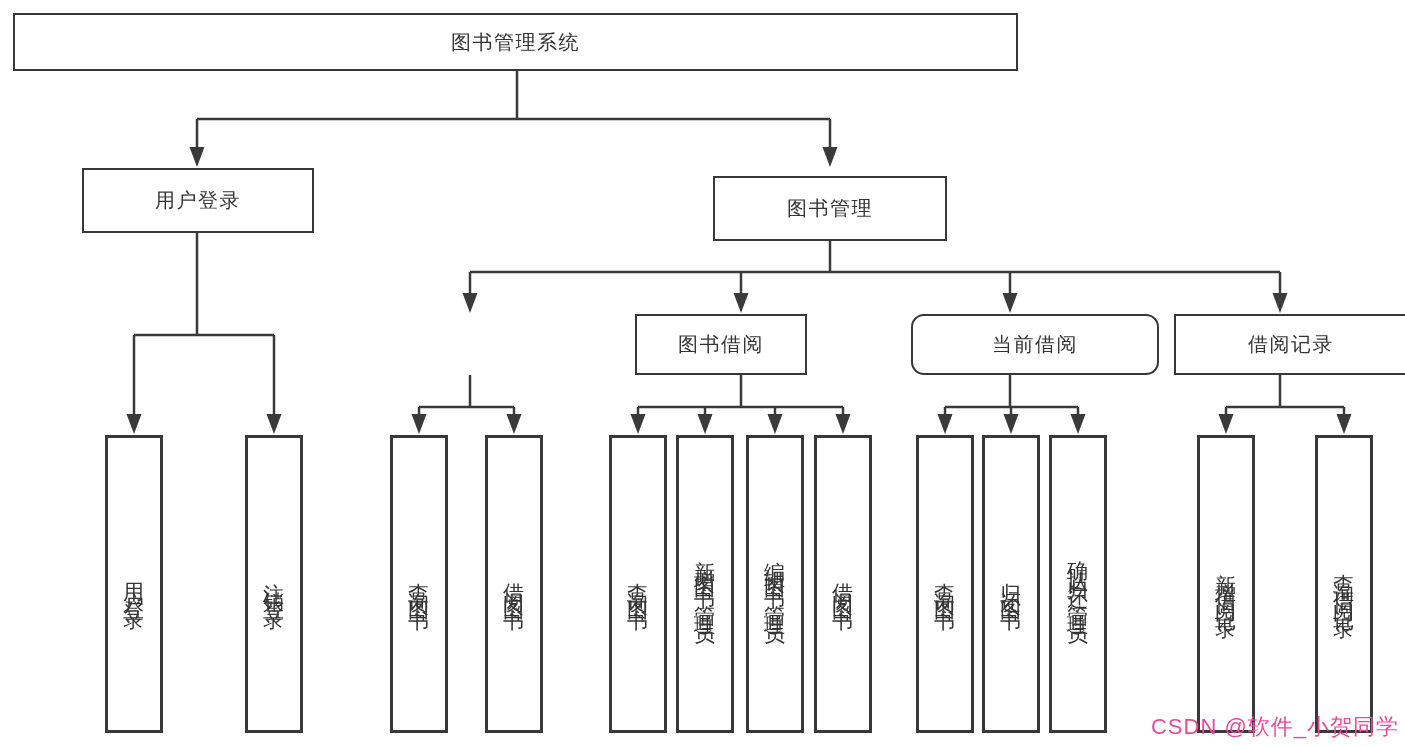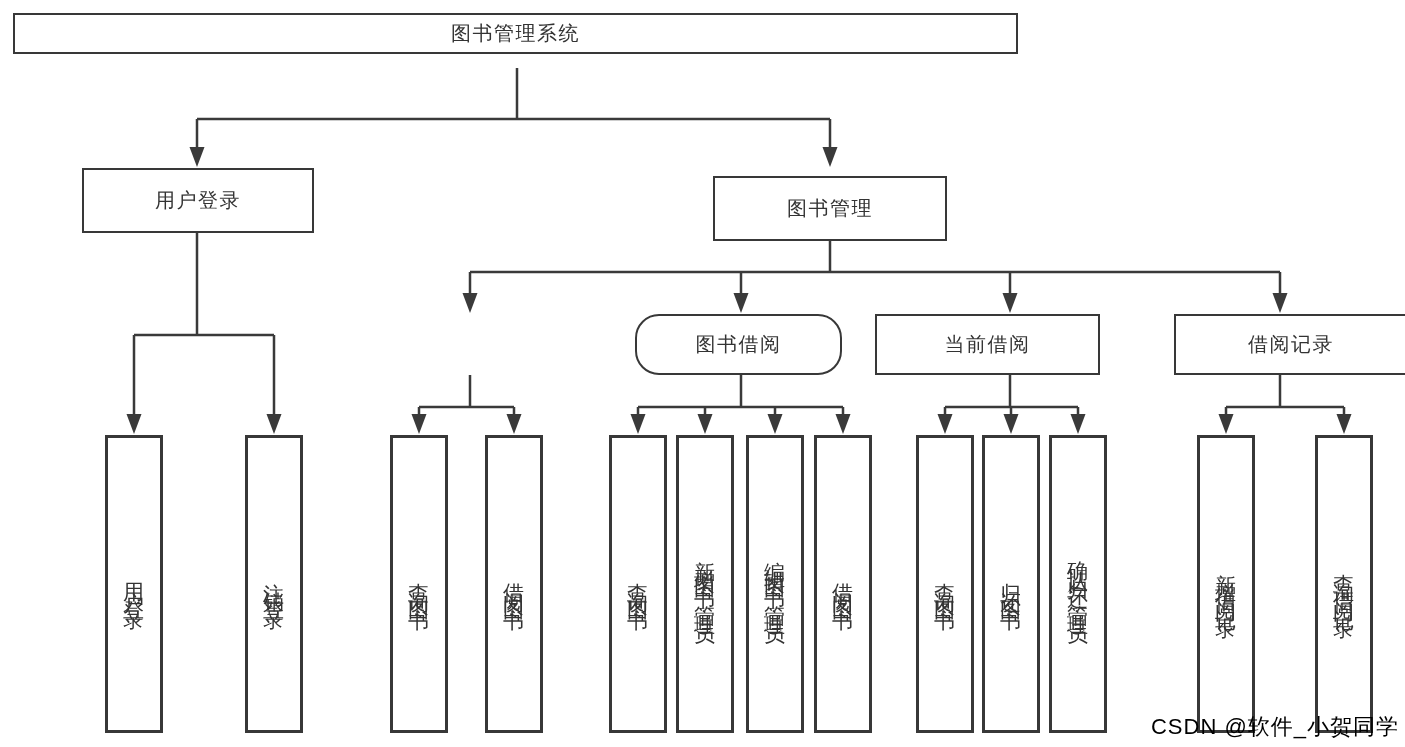--- a/index.html
+++ b/index.html
@@ -18,21 +18,21 @@
   .vbox {
     position:absolute; top:435px; width:58px; height:298px; box-sizing:border-box;
     background:#ffffff; border:3px solid #383838;
     display:flex; align-items:center; justify-content:center; z-index:2;
   }
   .vbox .vtext {
     writing-mode:vertical-rl; font-size:21px; line-height:1; letter-spacing:9px;
   }
   .watermark {
     position:absolute; right:6px; bottom:5px; z-index:3;
-    font-size:22px; color:#000000; letter-spacing:1px; white-space:nowrap;
+    font-size:22px; color:#ec4899; letter-spacing:1px; white-space:nowrap;
   }
 </style>
 </head>
 <body>
 
 <div class="canvas">
 
   <svg class="connectors" viewBox="0 0 1405 747" xmlns="http://www.w3.org/2000/svg">
 
     <g>
@@ -76,27 +76,27 @@
       <polygon points="1070.5,414 1085.5,414 1078,434"></polygon>
     </g>
 
     <g>
       <path d="M1280 375 V407 M1226 407 H1344 M1226 407 V415 M1344 407 V415"></path>
       <polygon points="1218.5,414 1233.5,414 1226,434"></polygon>
       <polygon points="1336.5,414 1351.5,414 1344,434"></polygon>
     </g>
   </svg>
 
-  <div class="hbox" style="left:13px; top:13px; width:1005px; height:41px;">图书管理系统</div>
+  <div class="hbox" style="left:13px; top:13px; width:1005px; height:58px;">图书管理系统</div>
 
   <div class="hbox" style="left:82px; top:168px; width:232px; height:65px;">用户登录</div>
   <div class="hbox" style="left:713px; top:176px; width:234px; height:65px;">图书管理</div>
 
-  <div class="hbox" style="left:635px; top:314px; width:207px; height:61px;border-radius:24px;">图书借阅</div>
-  <div class="hbox" style="left:875px; top:314px; width:225px; height:61px;">当前借阅</div>
+  <div class="hbox" style="left:635px; top:314px; width:172px; height:61px;">图书借阅</div>
+  <div class="hbox" style="left:911px; top:314px; width:248px; height:61px;border-radius:13px;">当前借阅</div>
   <div class="hbox" style="left:1174px; top:314px; width:234px; height:61px;">借阅记录</div>
 
   <div class="vbox" style="left:105px;">
     <span class="vtext">用户登录</span>
   </div>
   <div class="vbox" style="left:245px;">
     <span class="vtext">注销登录</span>
   </div>
 
   <div class="vbox" style="left:390px;">

